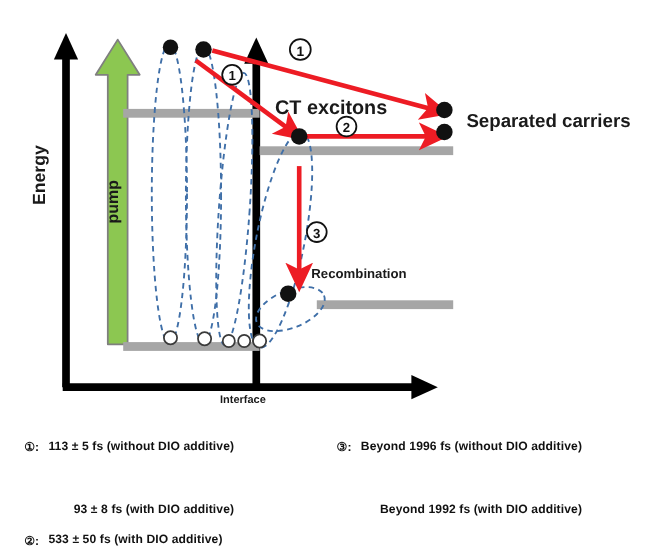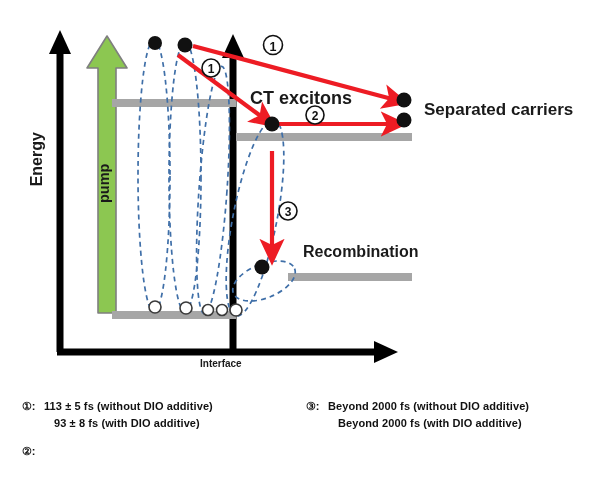--- a/index.html
+++ b/index.html
@@ -17,21 +17,21 @@
     position:absolute;
     font-family:"Liberation Sans", sans-serif;
     font-weight:bold;
     color:#1a1a1a;
     white-space:nowrap;
     line-height:1.15;
   }
   #lbl-hot-excitons{left:120px;top:8px;font-size:14.5px;}
   #lbl-ct-excitons{left:250px;top:88px;font-size:18px;}
   #lbl-separated{left:424px;top:100px;font-size:17px;}
-  #lbl-recombination{left:283px;top:243px;font-size:16px;margin-left:20px;}
+  #lbl-recombination{left:283px;top:243px;font-size:12px;}
   #lbl-interface{left:200px;top:358px;font-size:10px;}
   #lbl-energy{
     left:-8px;top:150px;width:90px;text-align:center;
     font-size:16px;
     transform:rotate(-90deg);
     transform-origin:50% 50%;
   }
   #lbl-pump{
     left:64px;top:175px;width:80px;text-align:center;
     font-size:14.5px;
@@ -45,23 +45,23 @@
   #legend-col-left{left:22px;top:8px;}
   #legend-col-right{left:306px;top:8px;}
   .legend-entry{display:flex;align-items:flex-start;margin-bottom:16px;}
   .legend-num{
     display:inline-block;
     min-width:22px;
     font-size:11px;
     font-weight:bold;
     flex:0 0 auto;
   }
-  .legend-lines{display:flex;flex-direction:column;}
+  .legend-lines{display:flex;flex-direction:column;gap:40px;}
   .legend-lines span{display:block;white-space:nowrap;letter-spacing:.1px;}
-  .legend-lines span + span{margin-top:5px;padding-left:10px;}
+  .legend-lines span + span{margin-top:5px;padding-left:10px;text-align:right;}
 </style>
 </head>
 <body>
 
 <div id="stage">
 
   <svg id="diagram" viewBox="0 0 600 498">
     <defs>
       <marker id="redArrow" markerWidth="7" markerHeight="7" refX="2.2" refY="3.2" orient="auto" markerUnits="strokeWidth">
         <path d="M0,0.2 L6.4,3.2 L0,6.2 L1.5,3.2 Z" fill="#ED1C24"></path>
@@ -160,29 +160,30 @@
         <span class="legend-num">①:</span>
         <span class="legend-lines">
           <span>113 ± 5 fs (without  DIO additive)</span>
           <span>93 ± 8 fs (with  DIO additive)</span>
         </span>
       </div>
 
       <div class="legend-entry">
         <span class="legend-num">②:</span>
         <span class="legend-lines">
+          <span>533 ± 50 fs (with DIO additive)</span>
         </span>
       </div>
 
     </div>
 
     <div class="legend-col" id="legend-col-right">
       <div class="legend-entry">
         <span class="legend-num">③:</span>
         <span class="legend-lines">
-          <span>Beyond 2000 fs (without DIO additive)</span>
-          <span>Beyond 2000 fs (with  DIO additive)</span>
+          <span>Beyond 1996 fs (without DIO additive)</span>
+          <span>Beyond 1992 fs (with  DIO additive)</span>
         </span>
       </div>
     </div>
   </div>
 
 </div>
 
 </body></html>

